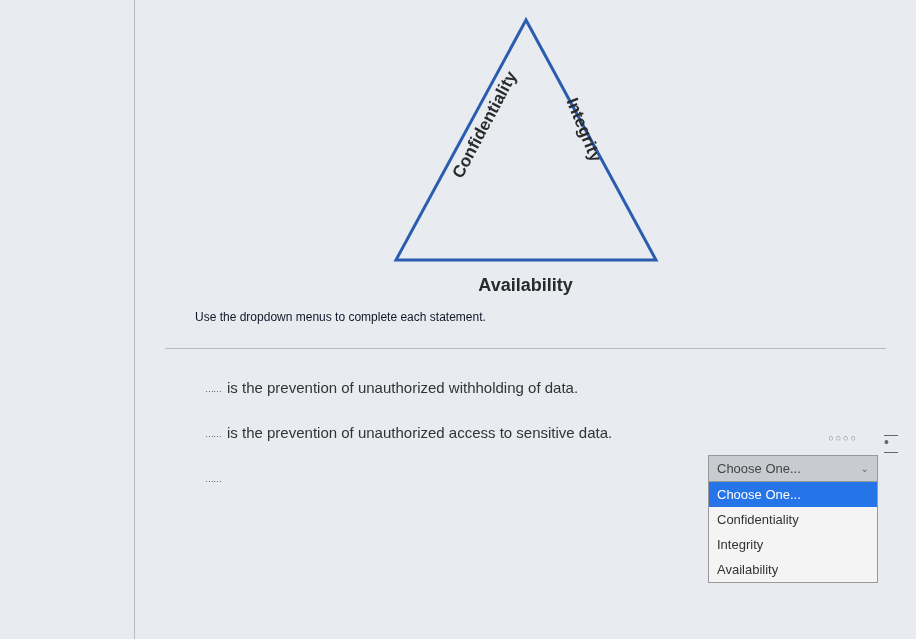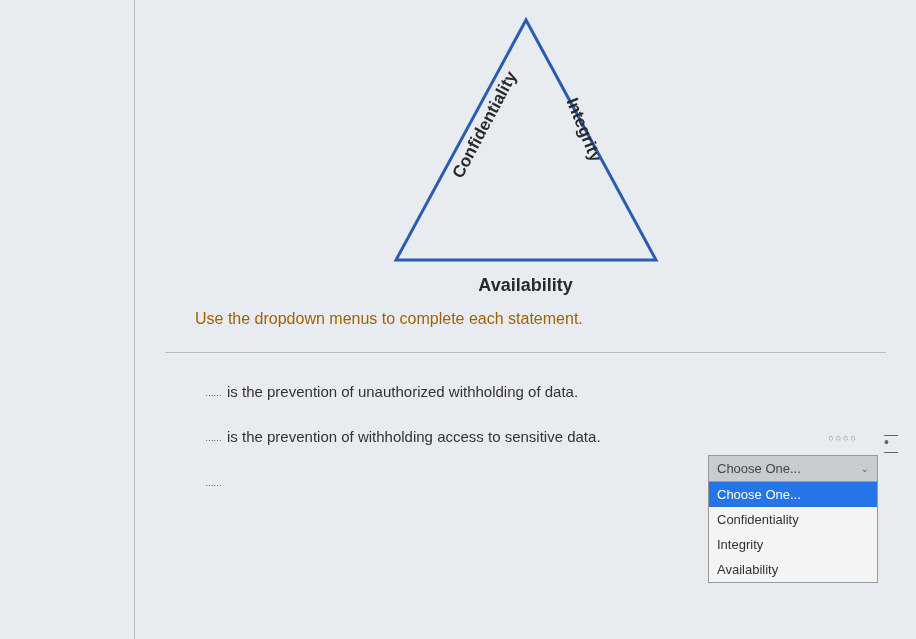--- a/index.html
+++ b/index.html
@@ -65,22 +65,22 @@
     .label-avail {
       position: absolute;
       bottom: -6px;
       left: 50%;
       transform: translateX(-50%);
       font-weight: bold;
       font-size: 18px;
       color: #2a2a2a;
     }
     .instruction {
-      font-size: 16px;
-      color: #a16207;
+      font-size: 12px;
+      color: #0f172a;
       margin-bottom: 24px;
       margin-left: 30px;
     }
     .divider {
       border: none;
       border-top: 1px solid #b8bcc0;
       margin: 10px 0 30px;
     }
     .statements {
       margin-left: 40px;
@@ -180,21 +180,21 @@
 
   <hr class="divider">
 
   <div class="statements">
     <div class="statement-row">
       <span class="blank">……</span>
       <span class="statement-text">is the prevention of unauthorized withholding of data.</span>
     </div>
     <div class="statement-row">
       <span class="blank">……</span>
-      <span class="statement-text">is the prevention of withholding access to sensitive data.</span>
+      <span class="statement-text">is the prevention of unauthorized access to sensitive data.</span>
     </div>
     <div class="statement-row">
       <span class="blank">……</span>
     </div>
   </div>
 
 </div>
 
 <div class="dots-icon">○○○○</div>
 <div class="gripper">—<br>•<br>—</div>

